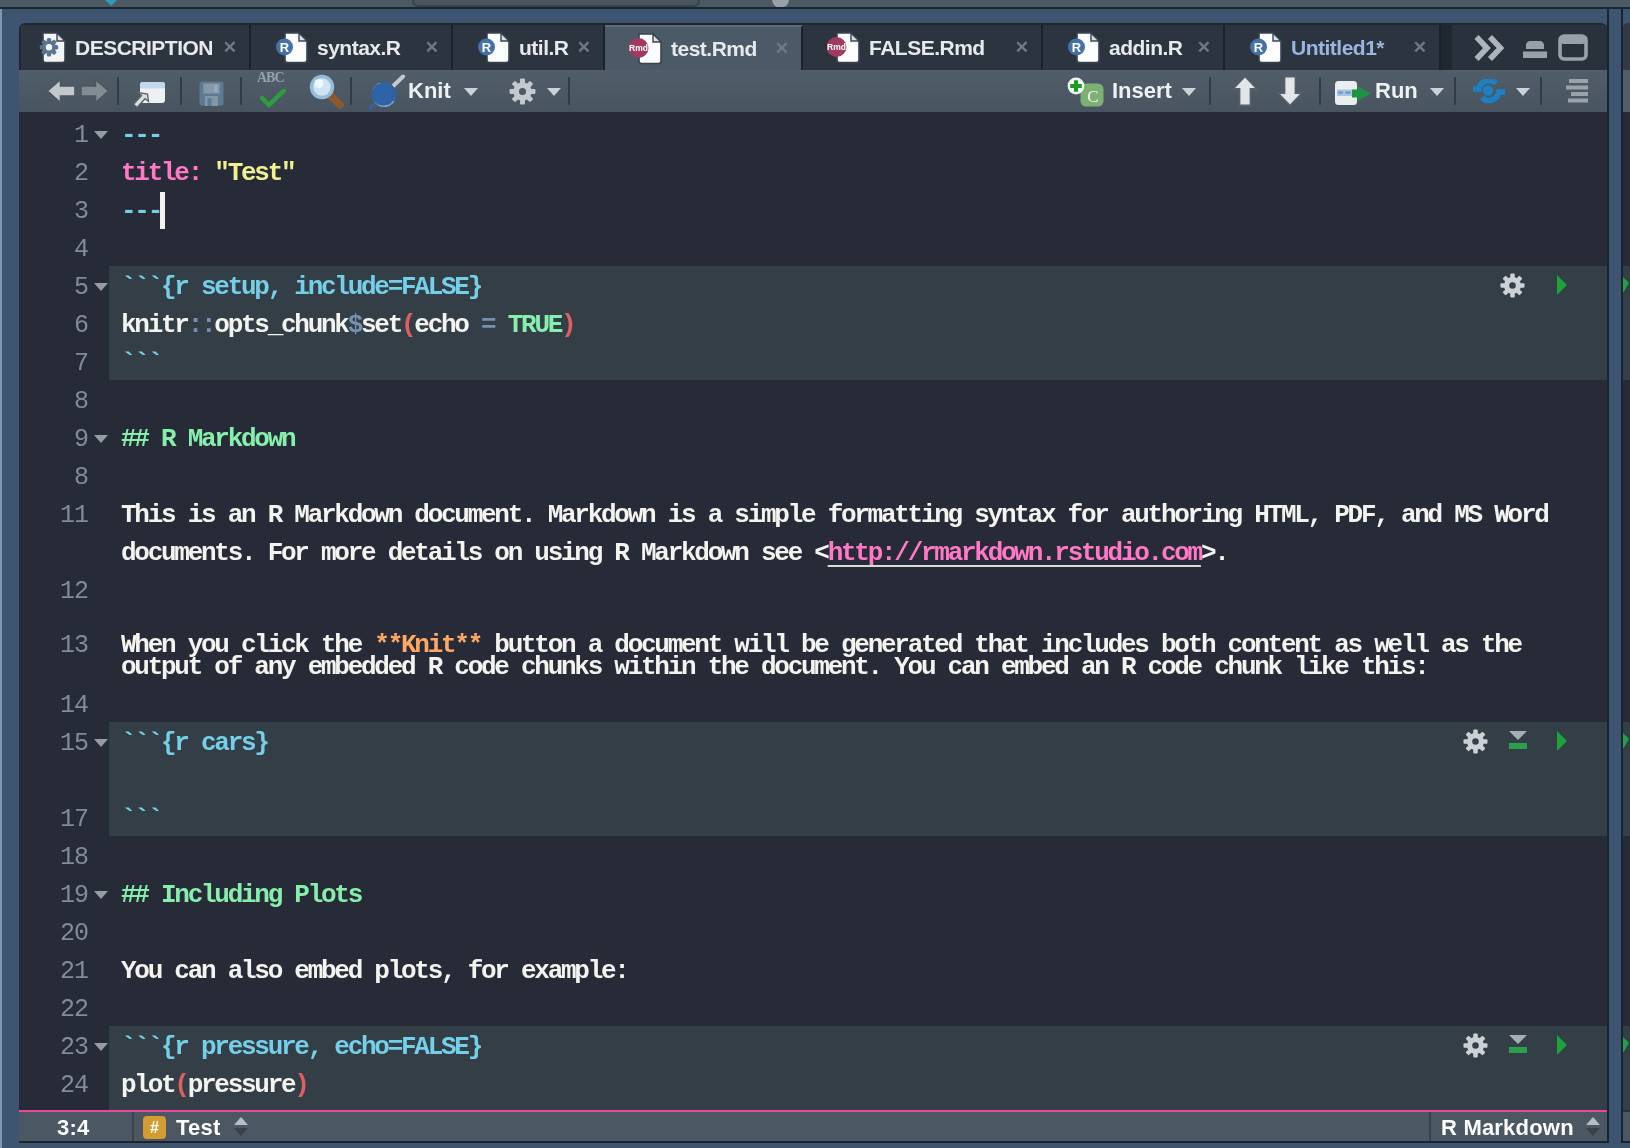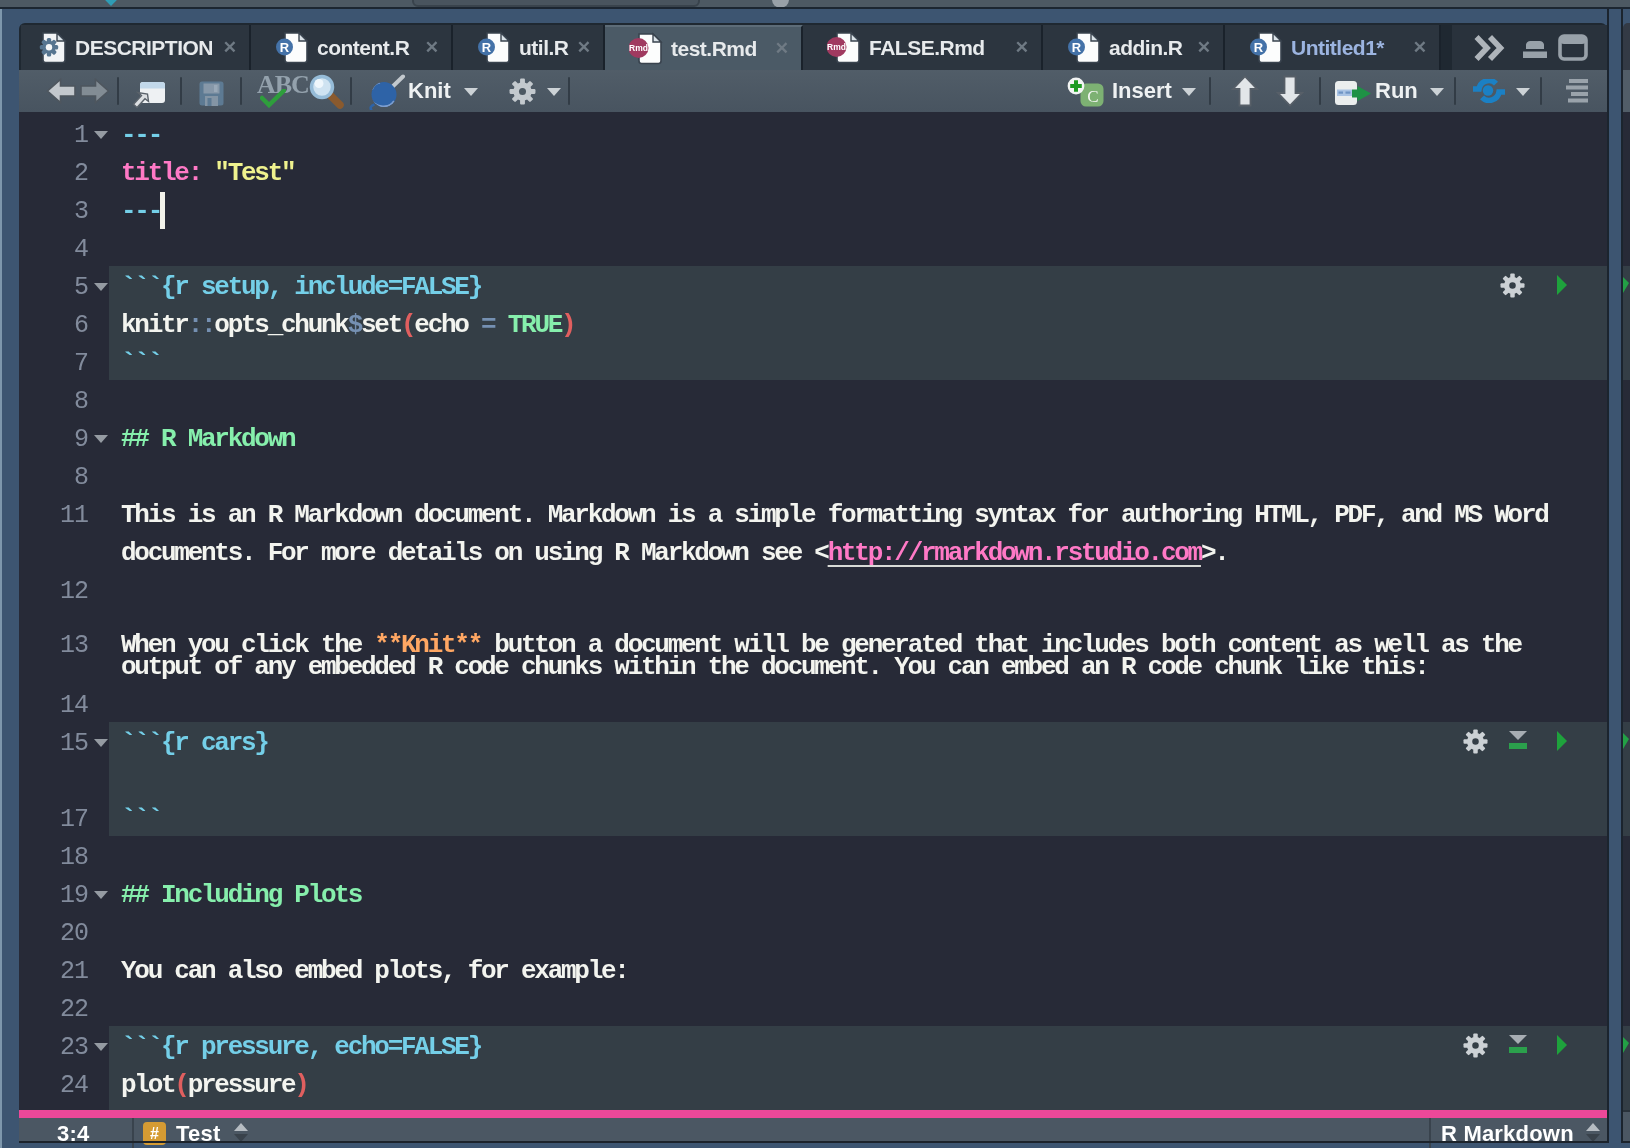--- a/index.html
+++ b/index.html
@@ -47,21 +47,21 @@
 .s-op { color:#7590b2; }
 .s-rd { color:#e05f5f; }
 .s-pu { color:#86efac; }
 .s-or { color:#ffa763; }
 .s-pink { color:#ff79c6; }
 .lk { text-decoration:underline; text-decoration-color:#d8dad6; text-underline-offset:5px; }
 #cursor { position:absolute; left:141px; top:80px; width:5px; height:37px; background:#f2f2ea; }
 .ci { position:absolute; color:#343e46; }
 
 
-#status { position:absolute; left:0; top:1101px; width:1588px; height:31px; background:#4b5763; border-top:8px solid #ec4899; display:flex; align-items:center; color:#fff; font-weight:bold; font-size:22px; letter-spacing:0.2px; }
+#status { position:absolute; left:0; top:1101px; width:1588px; height:31px; background:#4b5763; border-top:2px solid #ec4899; display:flex; align-items:center; color:#fff; font-weight:bold; font-size:22px; letter-spacing:0.2px; }
 #statusline { position:absolute; left:0; top:1132px; width:1588px; height:2px; background:#1d242c; }
 .srt { display:inline-block; margin-left:8px; }
 .srt b { display:block; width:0; height:0; border-left:7px solid transparent; border-right:7px solid transparent; }
 .srt .u { border-bottom:8px solid #b6bcc2; margin-bottom:3px; }
 .srt .d { border-top:8px solid #39424b; }
 
 
 #sliver { position:absolute; left:1623px; top:9px; width:7px; height:1134px; }
 </style></head>
 <body>
@@ -94,21 +94,21 @@
           <span class="tlab">DESCRIPTION</span>
           <span class="x">✕</span>
         </div>
         <div class="tab" style="width:202px">
           <svg width="34" height="34" viewBox="0 0 34 34">
 <path d="M10 2 H24 L32 10 V29 a2.5 2.5 0 0 1 -2.5 2.5 H12.5 a2.5 2.5 0 0 1 -2.5 -2.5 Z" fill="#fcfdfd" stroke="#39434e" stroke-width="1.6"></path>
 <path d="M24 2 L24 10 L32 10 Z" fill="#dae2e8" stroke="#39434e" stroke-width="1.4"></path>
 <circle cx="9.5" cy="16" r="8.5" fill="#4472a8"></circle>
 <text x="9.5" y="20.68" font-family="Liberation Sans, sans-serif" font-size="13" font-weight="bold" fill="#fff" text-anchor="middle">R</text>
 </svg>
-          <span class="tlab">content.R</span>
+          <span class="tlab">syntax.R</span>
           <span class="x">✕</span>
         </div>
         <div class="tab" style="width:152px">
           <svg width="34" height="34" viewBox="0 0 34 34">
 <path d="M10 2 H24 L32 10 V29 a2.5 2.5 0 0 1 -2.5 2.5 H12.5 a2.5 2.5 0 0 1 -2.5 -2.5 Z" fill="#fcfdfd" stroke="#39434e" stroke-width="1.6"></path>
 <path d="M24 2 L24 10 L32 10 Z" fill="#dae2e8" stroke="#39434e" stroke-width="1.4"></path>
 <circle cx="9.5" cy="16" r="8.5" fill="#4472a8"></circle>
 <text x="9.5" y="20.68" font-family="Liberation Sans, sans-serif" font-size="13" font-weight="bold" fill="#fff" text-anchor="middle">R</text>
 </svg>
           <span class="tlab">util.R</span>
@@ -187,21 +187,21 @@
     <div class="tsep" style="left:161px"></div>
     <div class="it" style="left:180px;top:11px"><svg width="26" height="26" viewBox="0 0 26 26">
       <rect x="0.5" y="0.5" width="24" height="24" rx="2.5" fill="#5d7a93"></rect>
       <rect x="4.5" y="2.5" width="16" height="10" fill="#8798a9"></rect>
       <rect x="15" y="4" width="3.5" height="7" fill="#9aa9b8"></rect>
       <rect x="6" y="15" width="13" height="10" fill="#8495a5"></rect>
       <rect x="8.5" y="17" width="4" height="8" fill="#5d7a93"></rect>
     </svg></div>
     <div class="tsep" style="left:221px"></div>
     <div class="it" style="left:236px;top:3px;position:absolute;width:46px;height:36px">
-      <span style="position:absolute;left:2px;top:-3px;font-family:'Liberation Serif',serif;font-weight:bold;font-size:26px;color:#93a1ac;letter-spacing:-1px">ABC</span>
+      <span style="position:absolute;left:2px;top:-3px;font-family:'Liberation Serif',serif;font-weight:bold;font-size:14px;color:#93a1ac;letter-spacing:-1px">ABC</span>
       <svg width="26" height="19" viewBox="0 0 26 19" style="position:absolute;left:5px;top:16px">
         <path d="M2 9 L9 16 L24 1.5" stroke="#2e9e3c" stroke-width="4.5" fill="none" stroke-linecap="round"></path>
       </svg>
     </div>
     <div class="it" style="left:290px;top:4px"><svg width="35" height="35" viewBox="0 0 35 35">
       <line x1="21" y1="21" x2="31" y2="31" stroke="#8a5a2e" stroke-width="7.5" stroke-linecap="round"></line>
       <circle cx="13" cy="13" r="10.5" fill="#cfe3f1" stroke="#96bcd8" stroke-width="3.5"></circle>
       <circle cx="10" cy="9.5" r="4.5" fill="#eff7fc"></circle>
     </svg></div>
     <div class="tsep" style="left:331px"></div>

